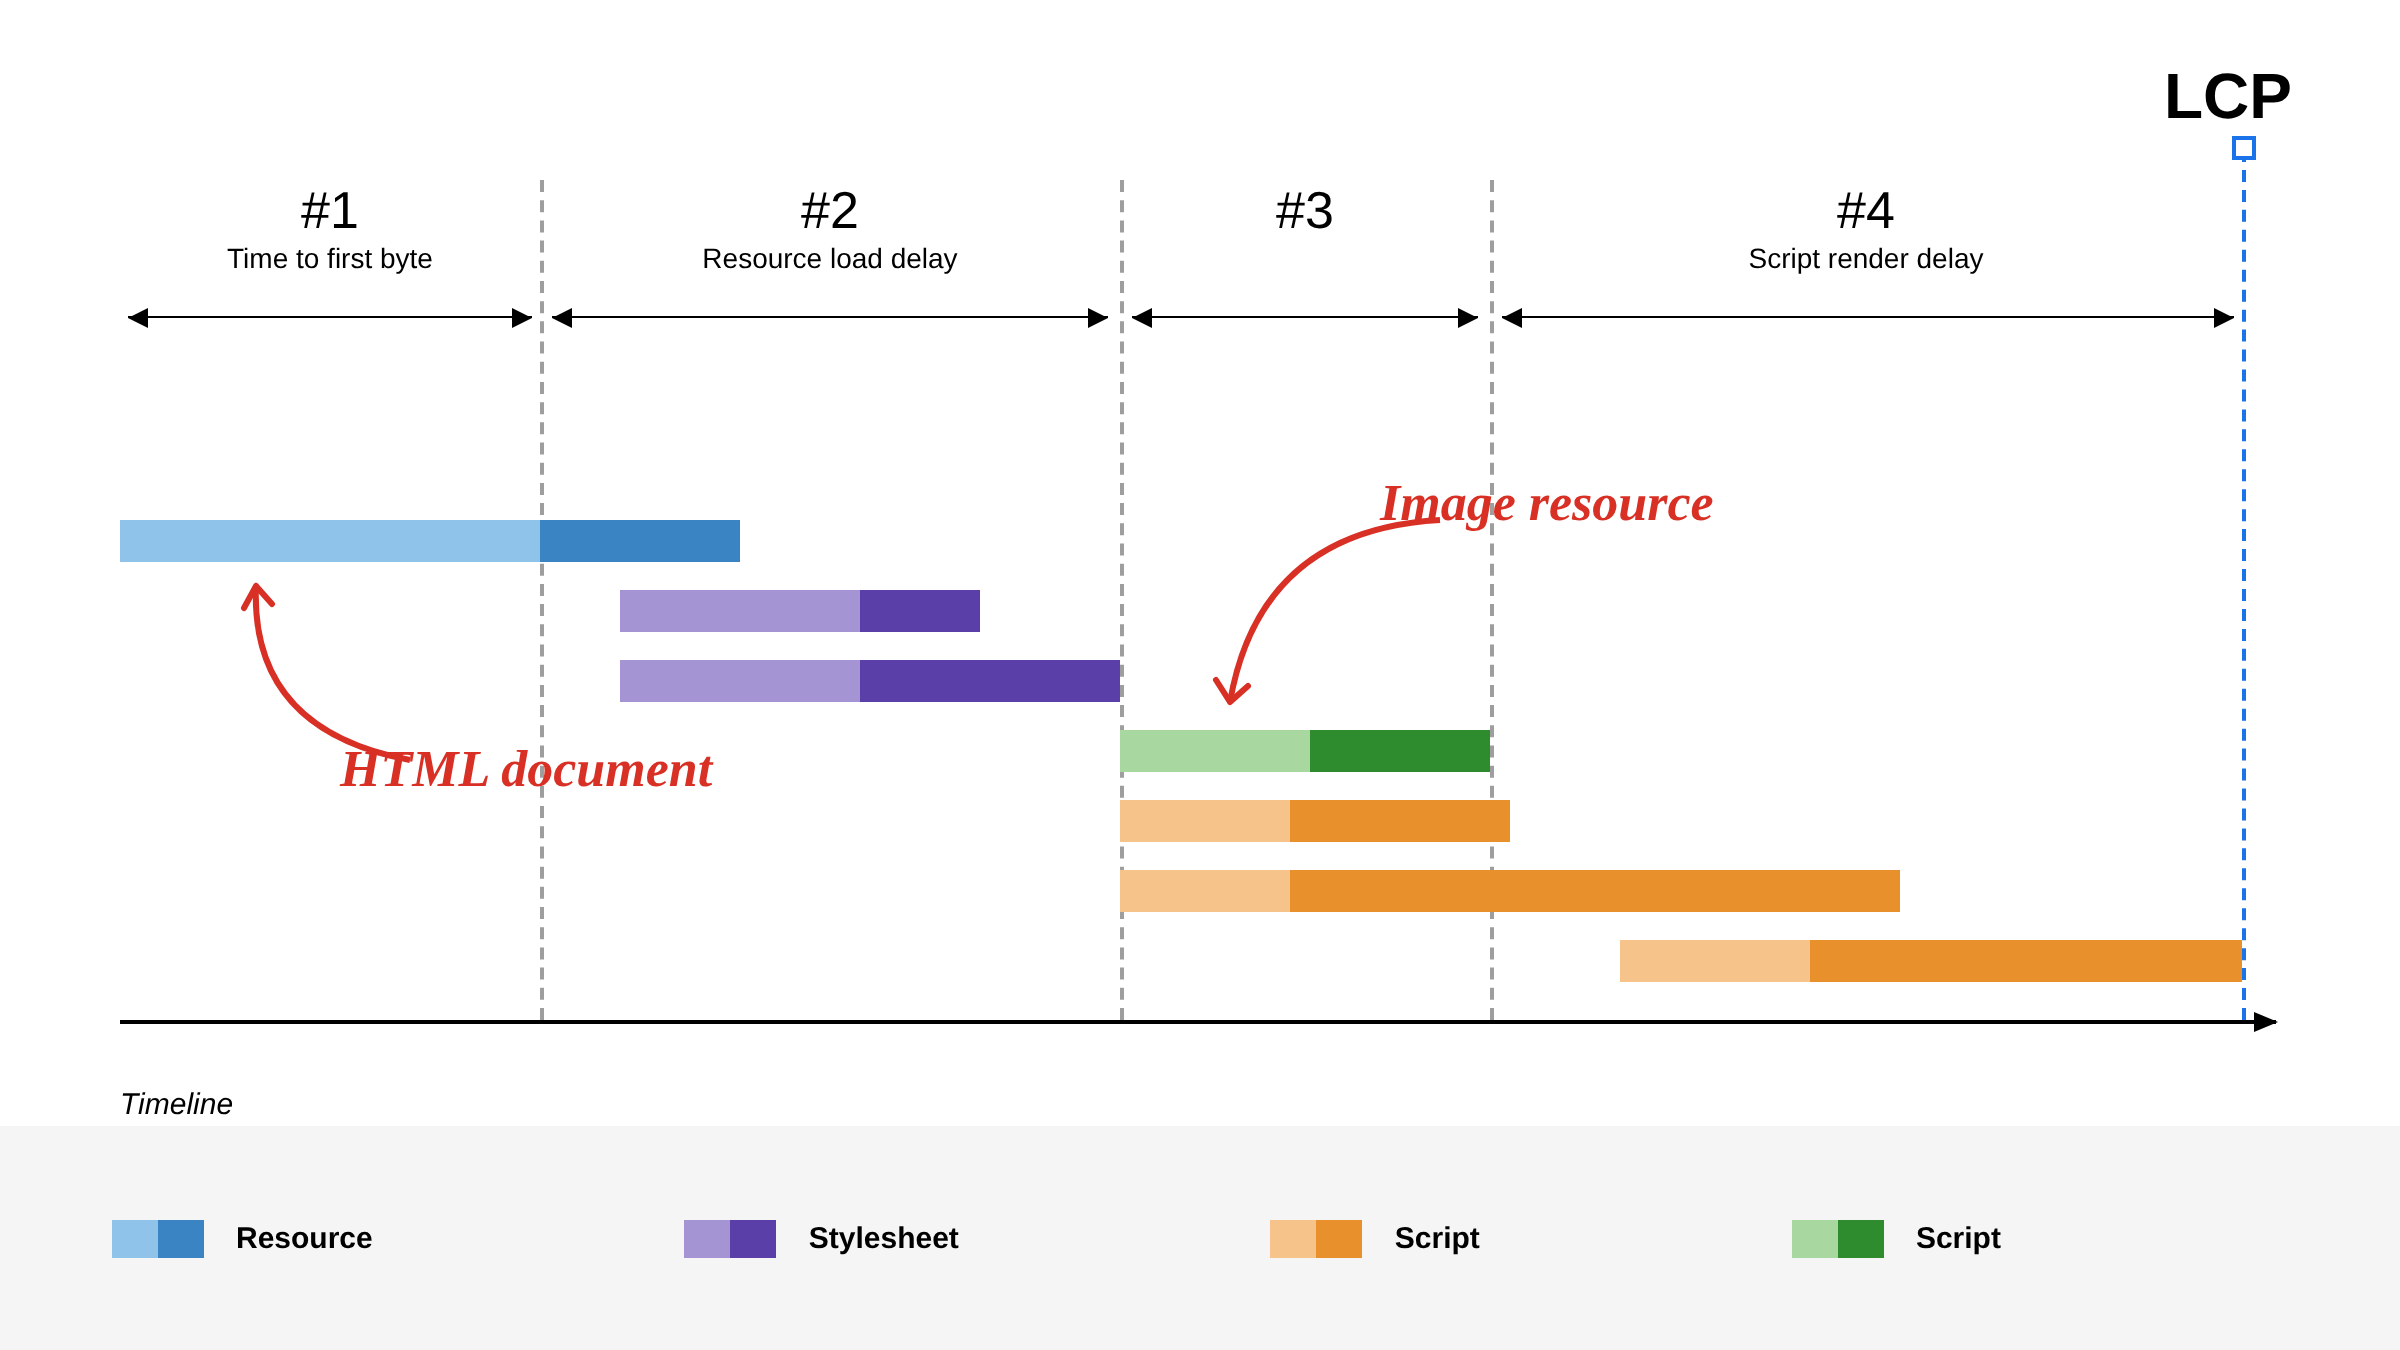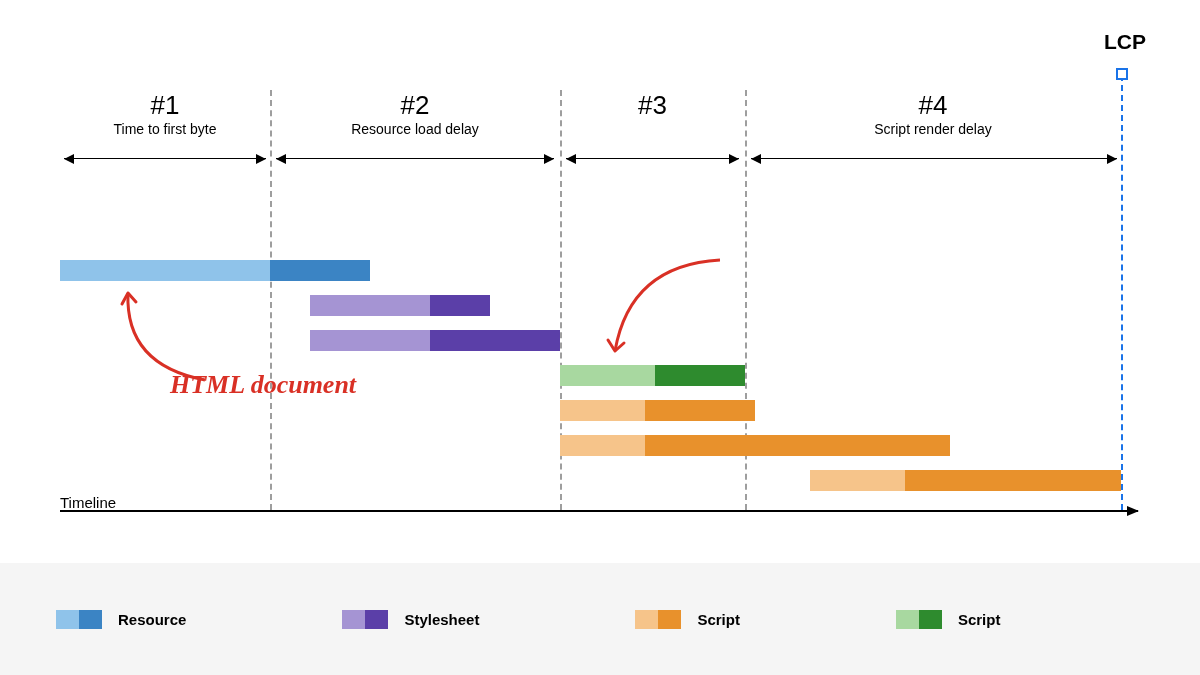--- a/index.html
+++ b/index.html
@@ -12,21 +12,21 @@
     color: #000;
   }
   .canvas {
     position: relative;
     width: 1200px;
     height: 675px;
   }
   .abs { position: absolute; }
   .phase-num { font-size: 26px; font-weight: 500; text-align: center; }
   .phase-lbl { font-size: 14px; text-align: center; }
-  .lcp { font-size: 21px; font-weight: 700; }
+  .lcp { font-size: 32px; font-weight: 700; }
   .annot {
     font-family: "Comic Sans MS", "Segoe Script", cursive;
     color: #d93025;
     font-size: 26px;
     font-style: italic;
     font-weight: 600;
   }
   .bar { height: 21px; }
   .two { display: flex; }
   .dash {
@@ -168,23 +168,24 @@
 <svg style="left:125px; top:285px;" width="120" height="100">
   <path d="M 80 95 Q 0 80 3 8" stroke="#d93025" stroke-width="3" fill="none"></path>
   <path d="M 3 8 l -6 11 M 3 8 l 8 9" stroke="#d93025" stroke-width="3" fill="none" stroke-linecap="round"></path>
 </svg>
 <div class="abs annot" style="left:170px; top:370px;">HTML document</div>
 
 <svg style="left:610px; top:255px;" width="120" height="110">
   <path d="M 110 5 Q 20 10 5 96" stroke="#d93025" stroke-width="3" fill="none"></path>
   <path d="M 5 96 l -7 -11 M 5 96 l 9 -8" stroke="#d93025" stroke-width="3" fill="none" stroke-linecap="round"></path>
 </svg>
+<div class="abs annot" style="left:690px; top:237px;">Image resource</div>
 
 <div class="abs axis" style="left:60px; top:510px; width:1078px;"></div>
-<div class="abs ax-lbl" style="left:60px; top:494px;">Timeline</div>
+<div class="abs ax-lbl" style="left:60px; top:544px;font-style:italic;">Timeline</div>
 
 <div class="legend">
   <div class="leg-item">
     <div class="leg-sw">
           <span style="background:#8fc3ea"></span>
           <span style="background:#3b84c4"></span>
         </div>
     <span>Resource</span>
   </div>
   <div class="leg-item">

